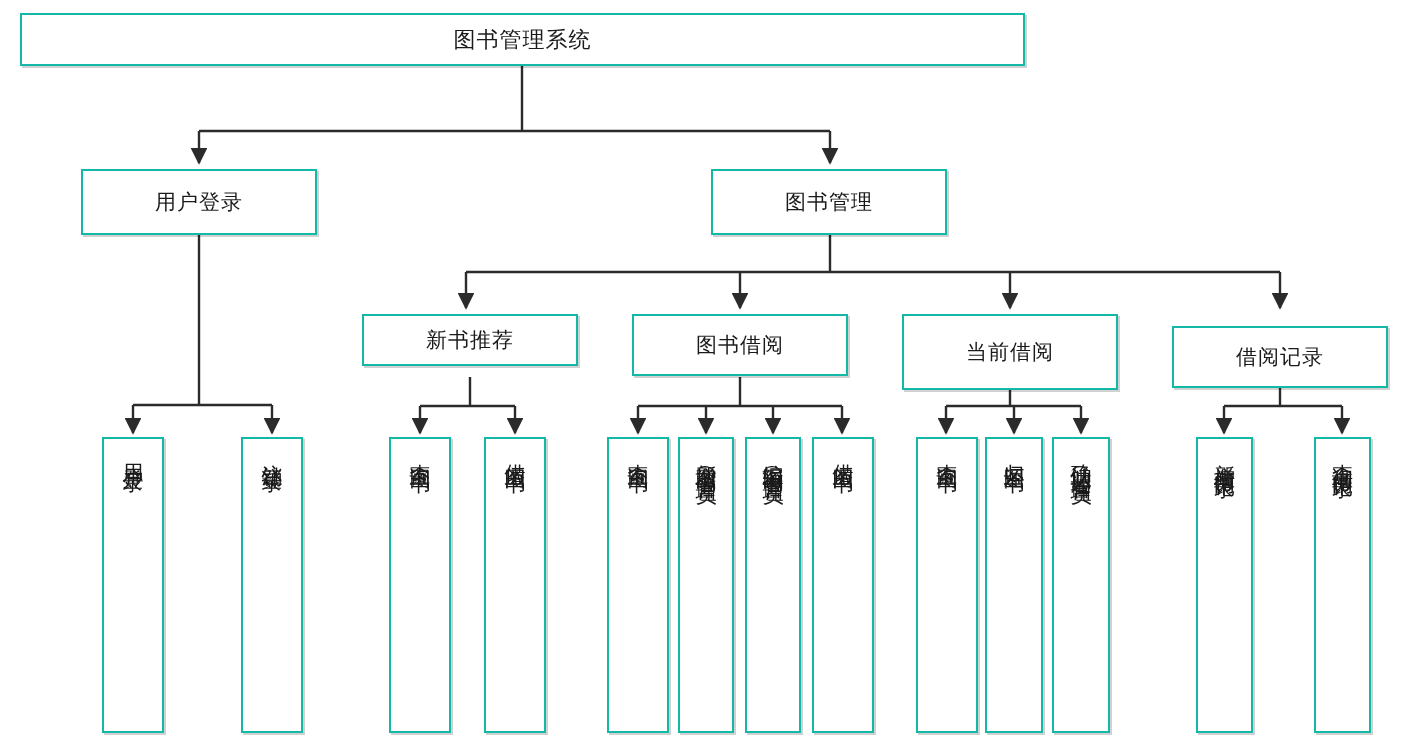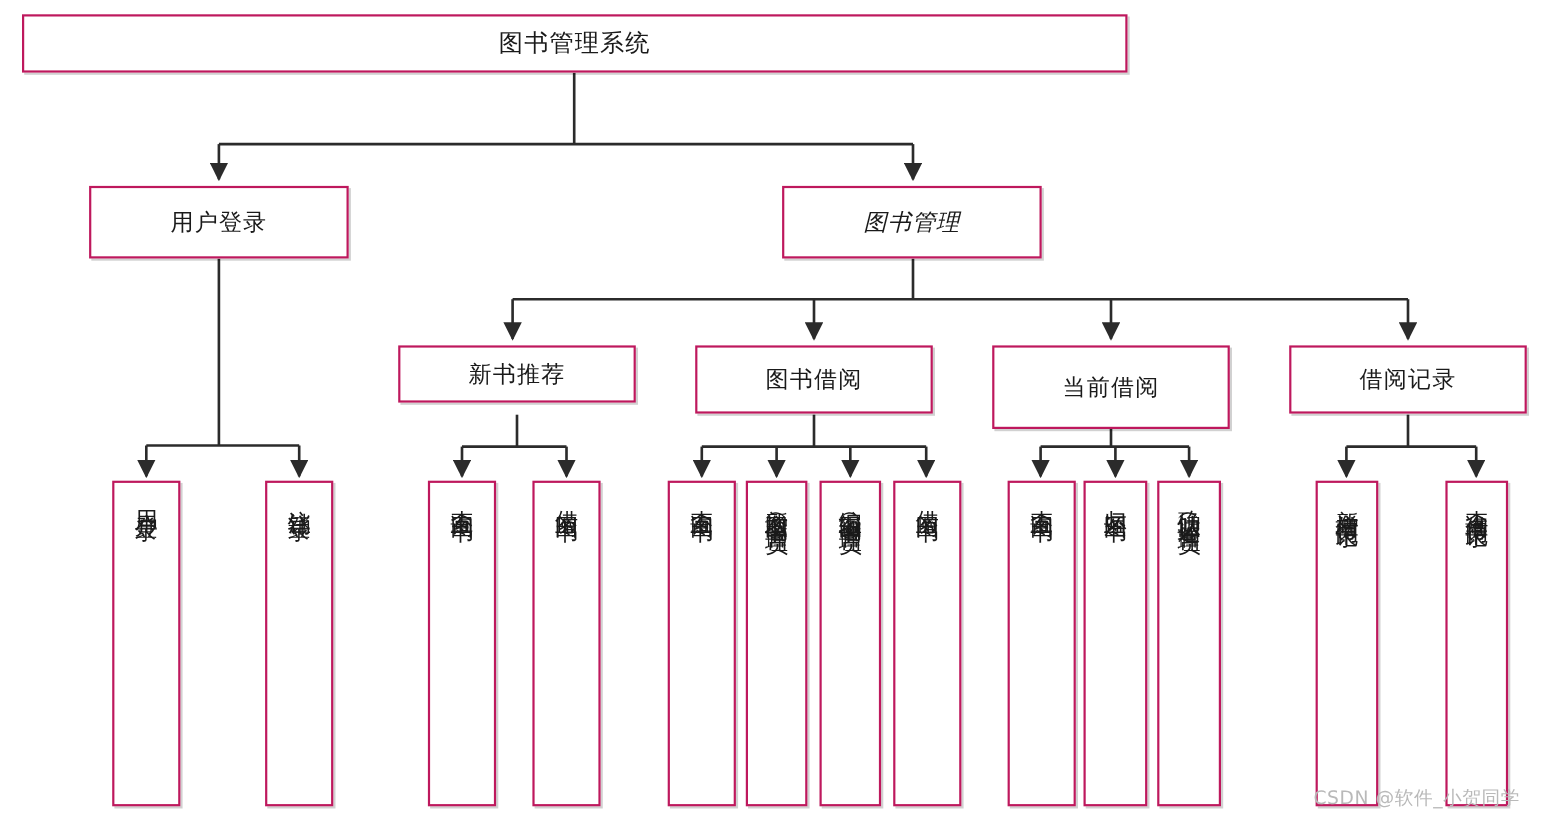--- a/index.html
+++ b/index.html
@@ -13,21 +13,21 @@
   #canvas {
     position: relative;
     width: 1405px;
     height: 747px;
     background: #ffffff;
     overflow: hidden;
   }
   .node {
     position: absolute;
     box-sizing: border-box;
-    border: 2px solid #be185d;
+    border: 2px solid #14b8a6;
     background: #ffffff;
     box-shadow: 2px 2px 0 rgba(0,0,0,0.18);
     display: flex;
     align-items: center;
     justify-content: center;
     color: #1a1a1a;
   }
   .node .label {
     font-size: 21px;
     line-height: 1.25;
@@ -121,37 +121,37 @@
   </svg>
 
   <div class="node root" style="left:20px; top:13px; width:1005px; height:53px;">
     <span class="label">图书管理系统</span>
   </div>
 
   <div class="node" style="left:81px; top:169px; width:236px; height:66px;">
     <span class="label">用户登录</span>
   </div>
 
-  <div class="node" style="left:711px; top:169px; width:236px; height:66px;font-style:italic;">
+  <div class="node" style="left:711px; top:169px; width:236px; height:66px;">
     <span class="label">图书管理</span>
   </div>
 
   <div class="node" style="left:362px; top:314px; width:216px; height:52px;">
     <span class="label">新书推荐</span>
   </div>
 
   <div class="node" style="left:632px; top:314px; width:216px; height:62px;text-align:center;">
     <span class="label">图书借阅</span>
   </div>
 
   <div class="node" style="left:902px; top:314px; width:216px; height:76px;">
     <span class="label">当前借阅</span>
   </div>
 
-  <div class="node" style="left:1172px; top:314px; width:216px; height:62px;text-align:right;">
+  <div class="node" style="left:1172px; top:326px; width:216px; height:62px;text-align:right;">
     <span class="label">借阅记录</span>
   </div>
 
   <div class="node vertical" style="left:102px; top:437px; width:62px; height:296px;">
     <span class="label">用户登录</span>
   </div>
 
   <div class="node vertical" style="left:241px; top:437px; width:62px; height:296px;">
     <span class="label">注销登录</span>
   </div>
@@ -193,15 +193,14 @@
   </div>
 
   <div class="node vertical" style="left:1196px; top:437px; width:57px; height:296px;">
     <span class="label">新增借阅记录</span>
   </div>
 
   <div class="node vertical" style="left:1314px; top:437px; width:57px; height:296px;">
     <span class="label">查询借阅记录</span>
   </div>
 
-  <div class="watermark">CSDN @软件_小贺同学</div>
 
 </div>
 
 </body></html>

